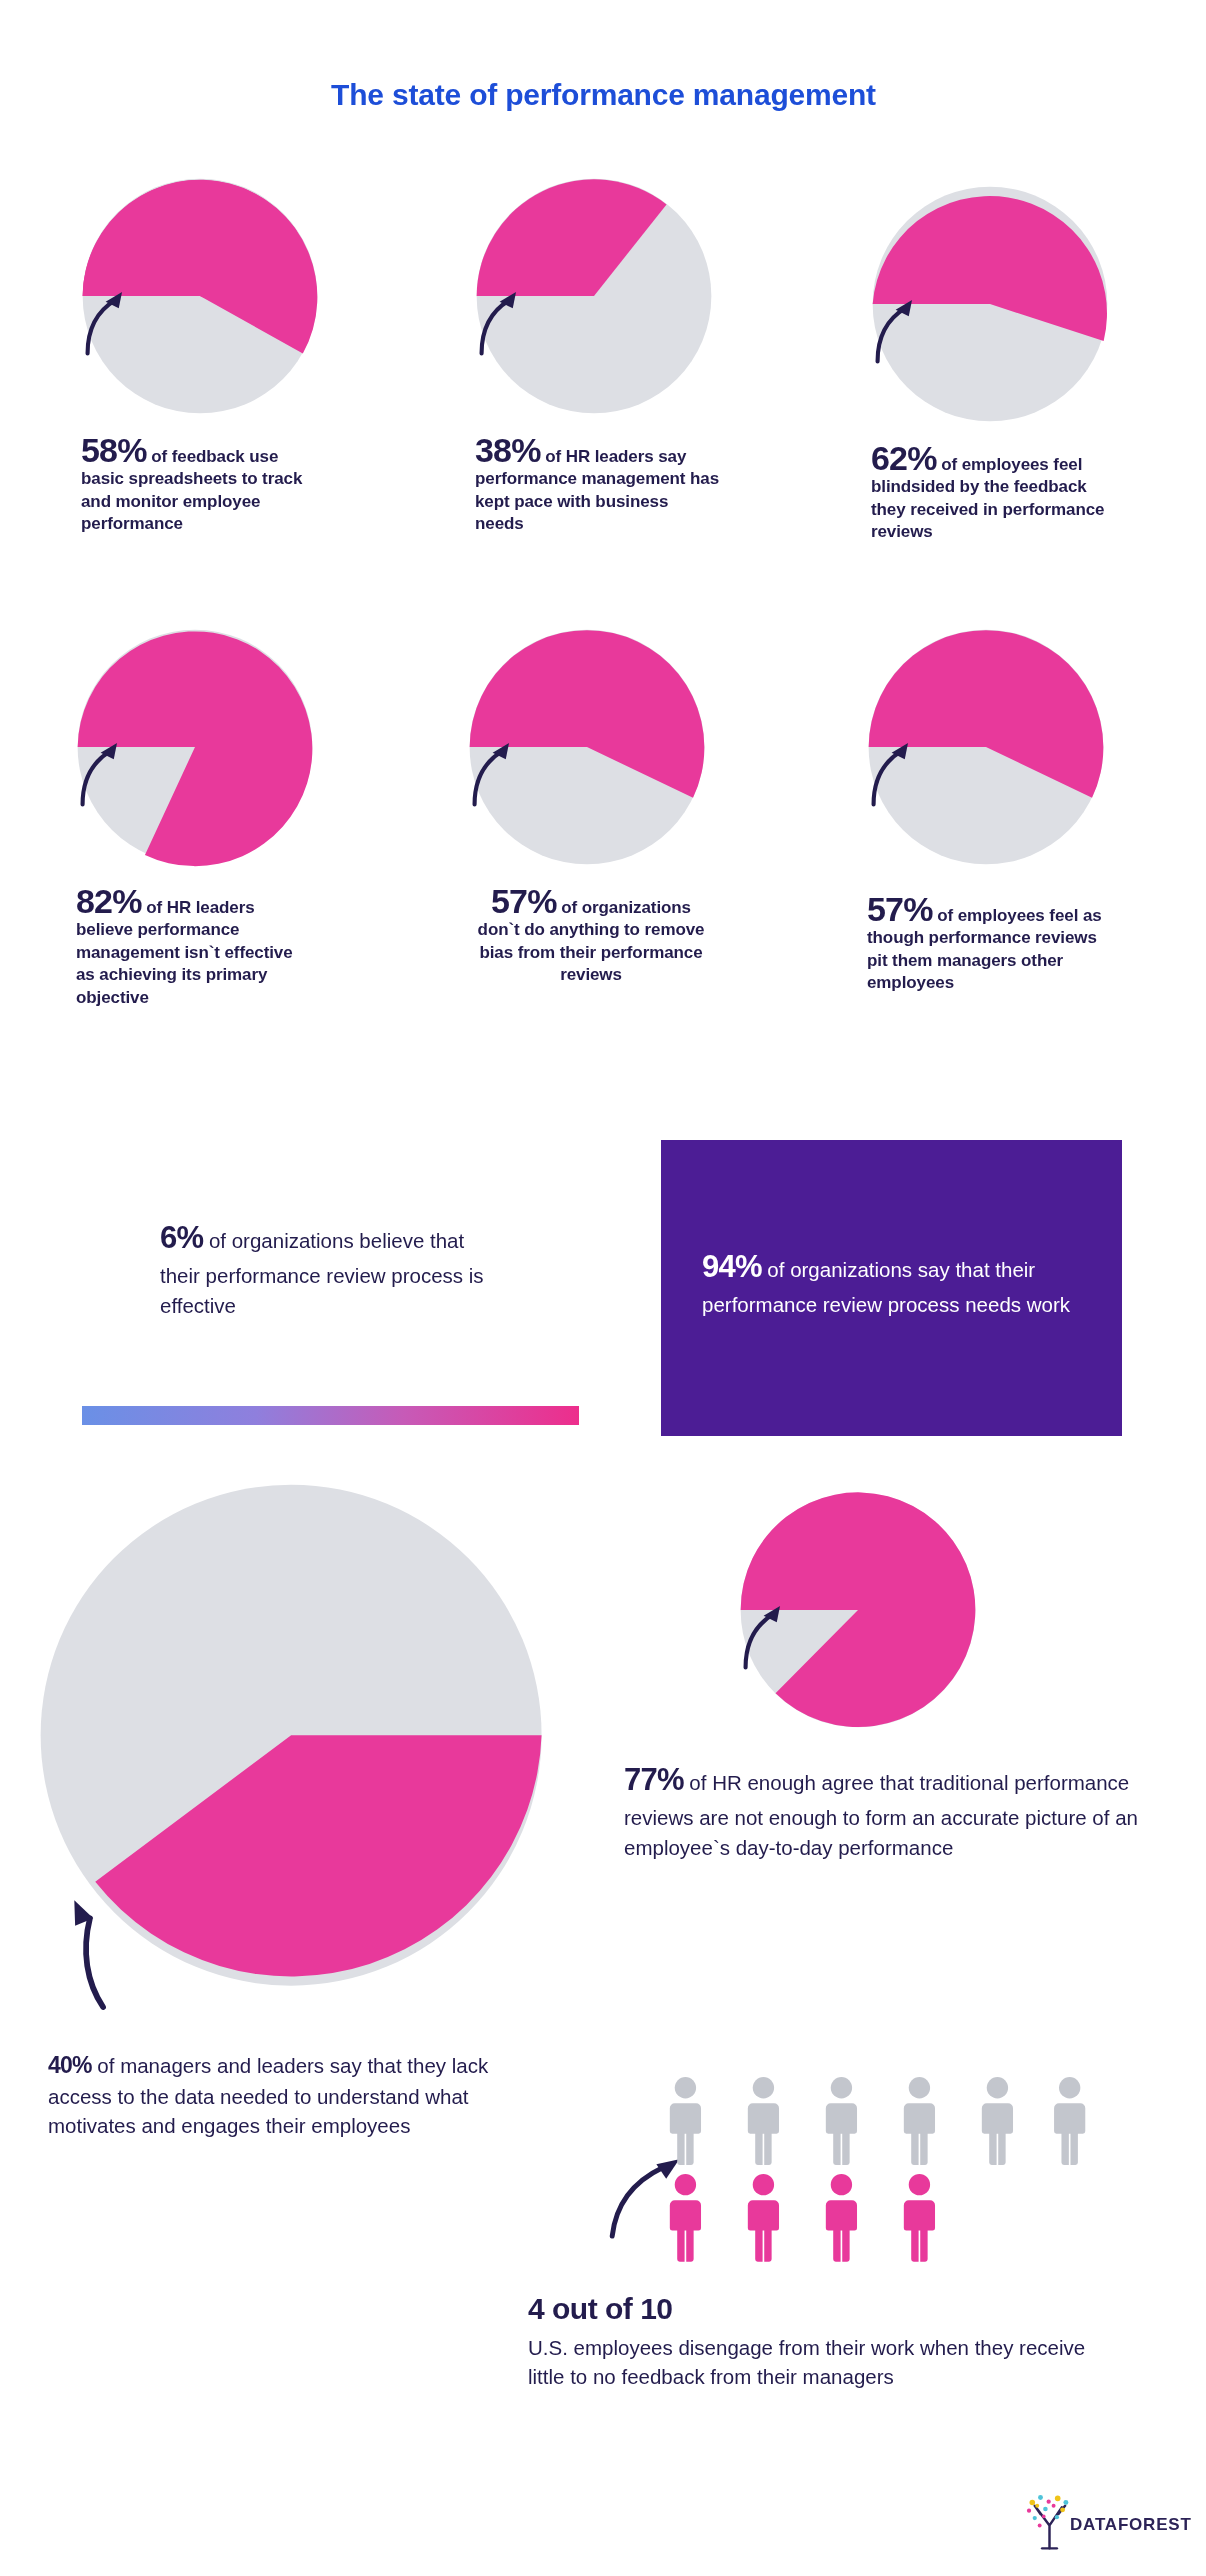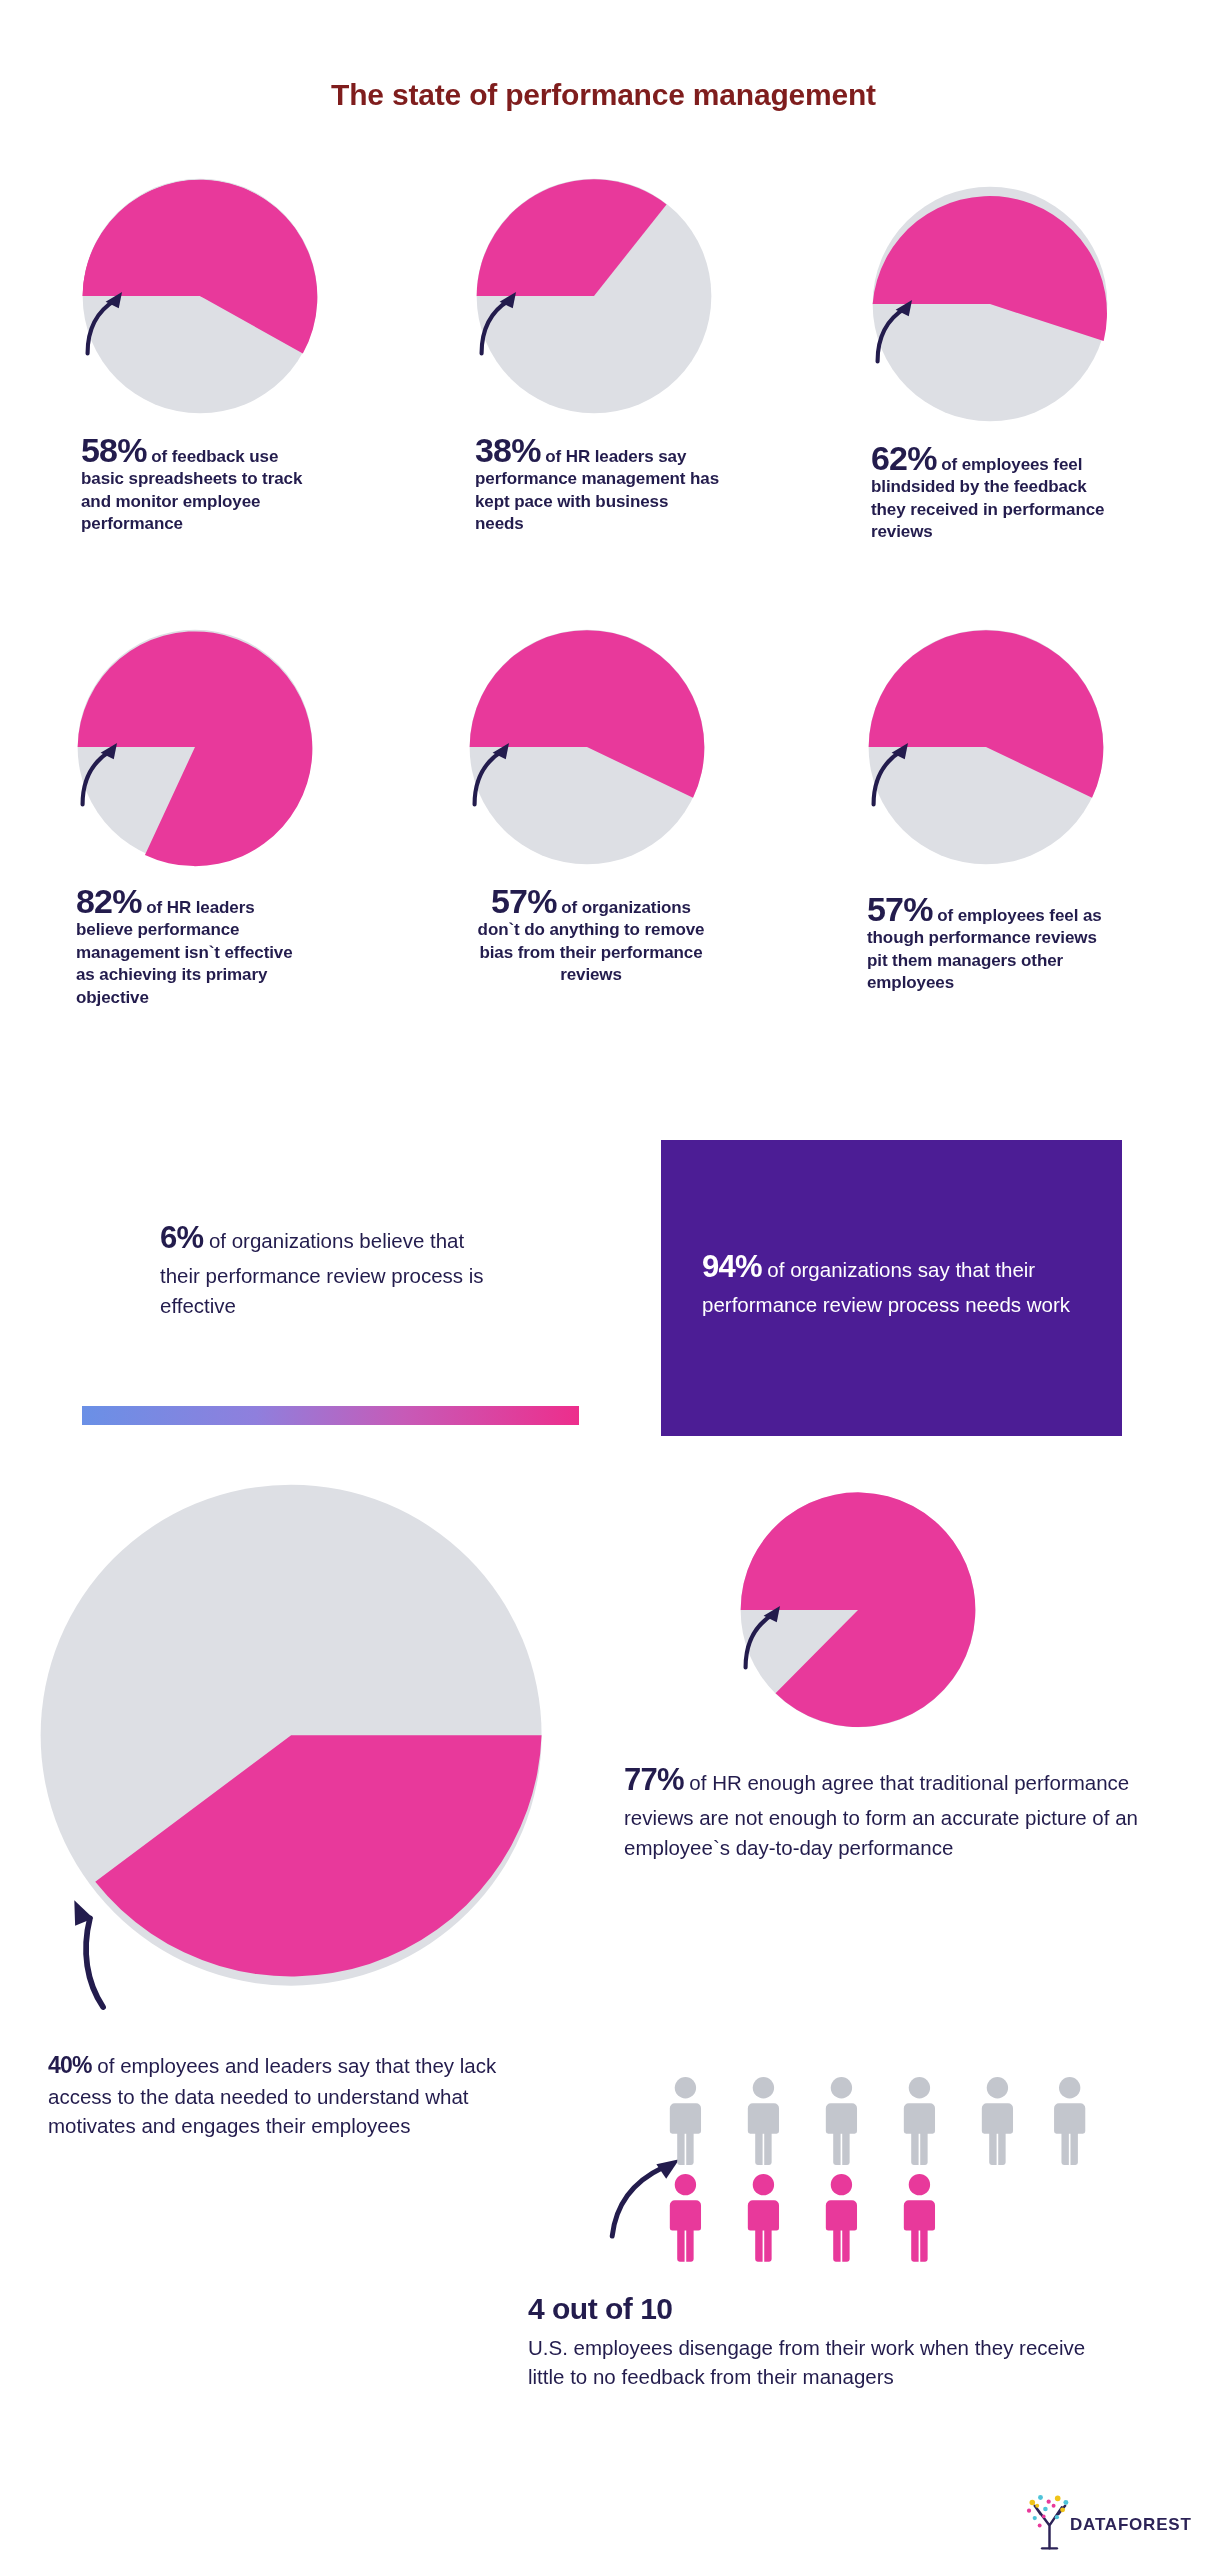--- a/index.html
+++ b/index.html
@@ -17,21 +17,21 @@
   }
 
   
   #page-title {
     position: absolute;
     top: 78px;
     left: 0; right: 0;
     text-align: center;
     font-size: 30px;
     font-weight: bold;
-    color: #7f1d1d;
+    color: #1d4ed8;
     letter-spacing: -0.2px;
   }
 
   
   .stat-cell { position: absolute; }
   .pie-wrap  { position: relative; }
   .pie-wrap svg { display: block; overflow: visible; }
 
   .stat-text {
     color: #231c4d;
@@ -291,21 +291,21 @@
     <circle cx="307" cy="307" r="305" fill="#dddfe4"></circle>
     <path d="M307 307 L612 307 A305 305 0 0 1 68.5 485.6 Z" fill="#e8399b"></path>
     <g>
       <path d="M62 530 C 52 570, 58 608, 78 638" stroke="#231c4d" stroke-width="7" fill="none" stroke-linecap="round"></path>
       <polygon points="43,508 66,530 44,539" fill="#231c4d"></polygon>
     </g>
   </svg>
 </div>
 
 <div id="forty-text">
-  <span class="big">40%</span><span> of employees and leaders</span>
+  <span class="big">40%</span><span> of managers and leaders</span>
   <span>say that they lack access to the data needed to understand what motivates and engages their employees</span>
 </div>
 
 <div id="pie-77">
   <svg width="238" height="238" viewBox="0 0 290 290">
     <circle cx="145" cy="145" r="143" fill="#dddfe4"></circle>
     <path d="M145 145 L2 145 A143 143 0 1 1 44.5 246.4 Z" fill="#e8399b"></path>
     <g>
       <path d="M8 215 C 8 182, 22 162, 42 150" stroke="#231c4d" stroke-width="5" fill="none" stroke-linecap="round"></path>
       <polygon points="50,140 30,152 46,160" fill="#231c4d"></polygon>

